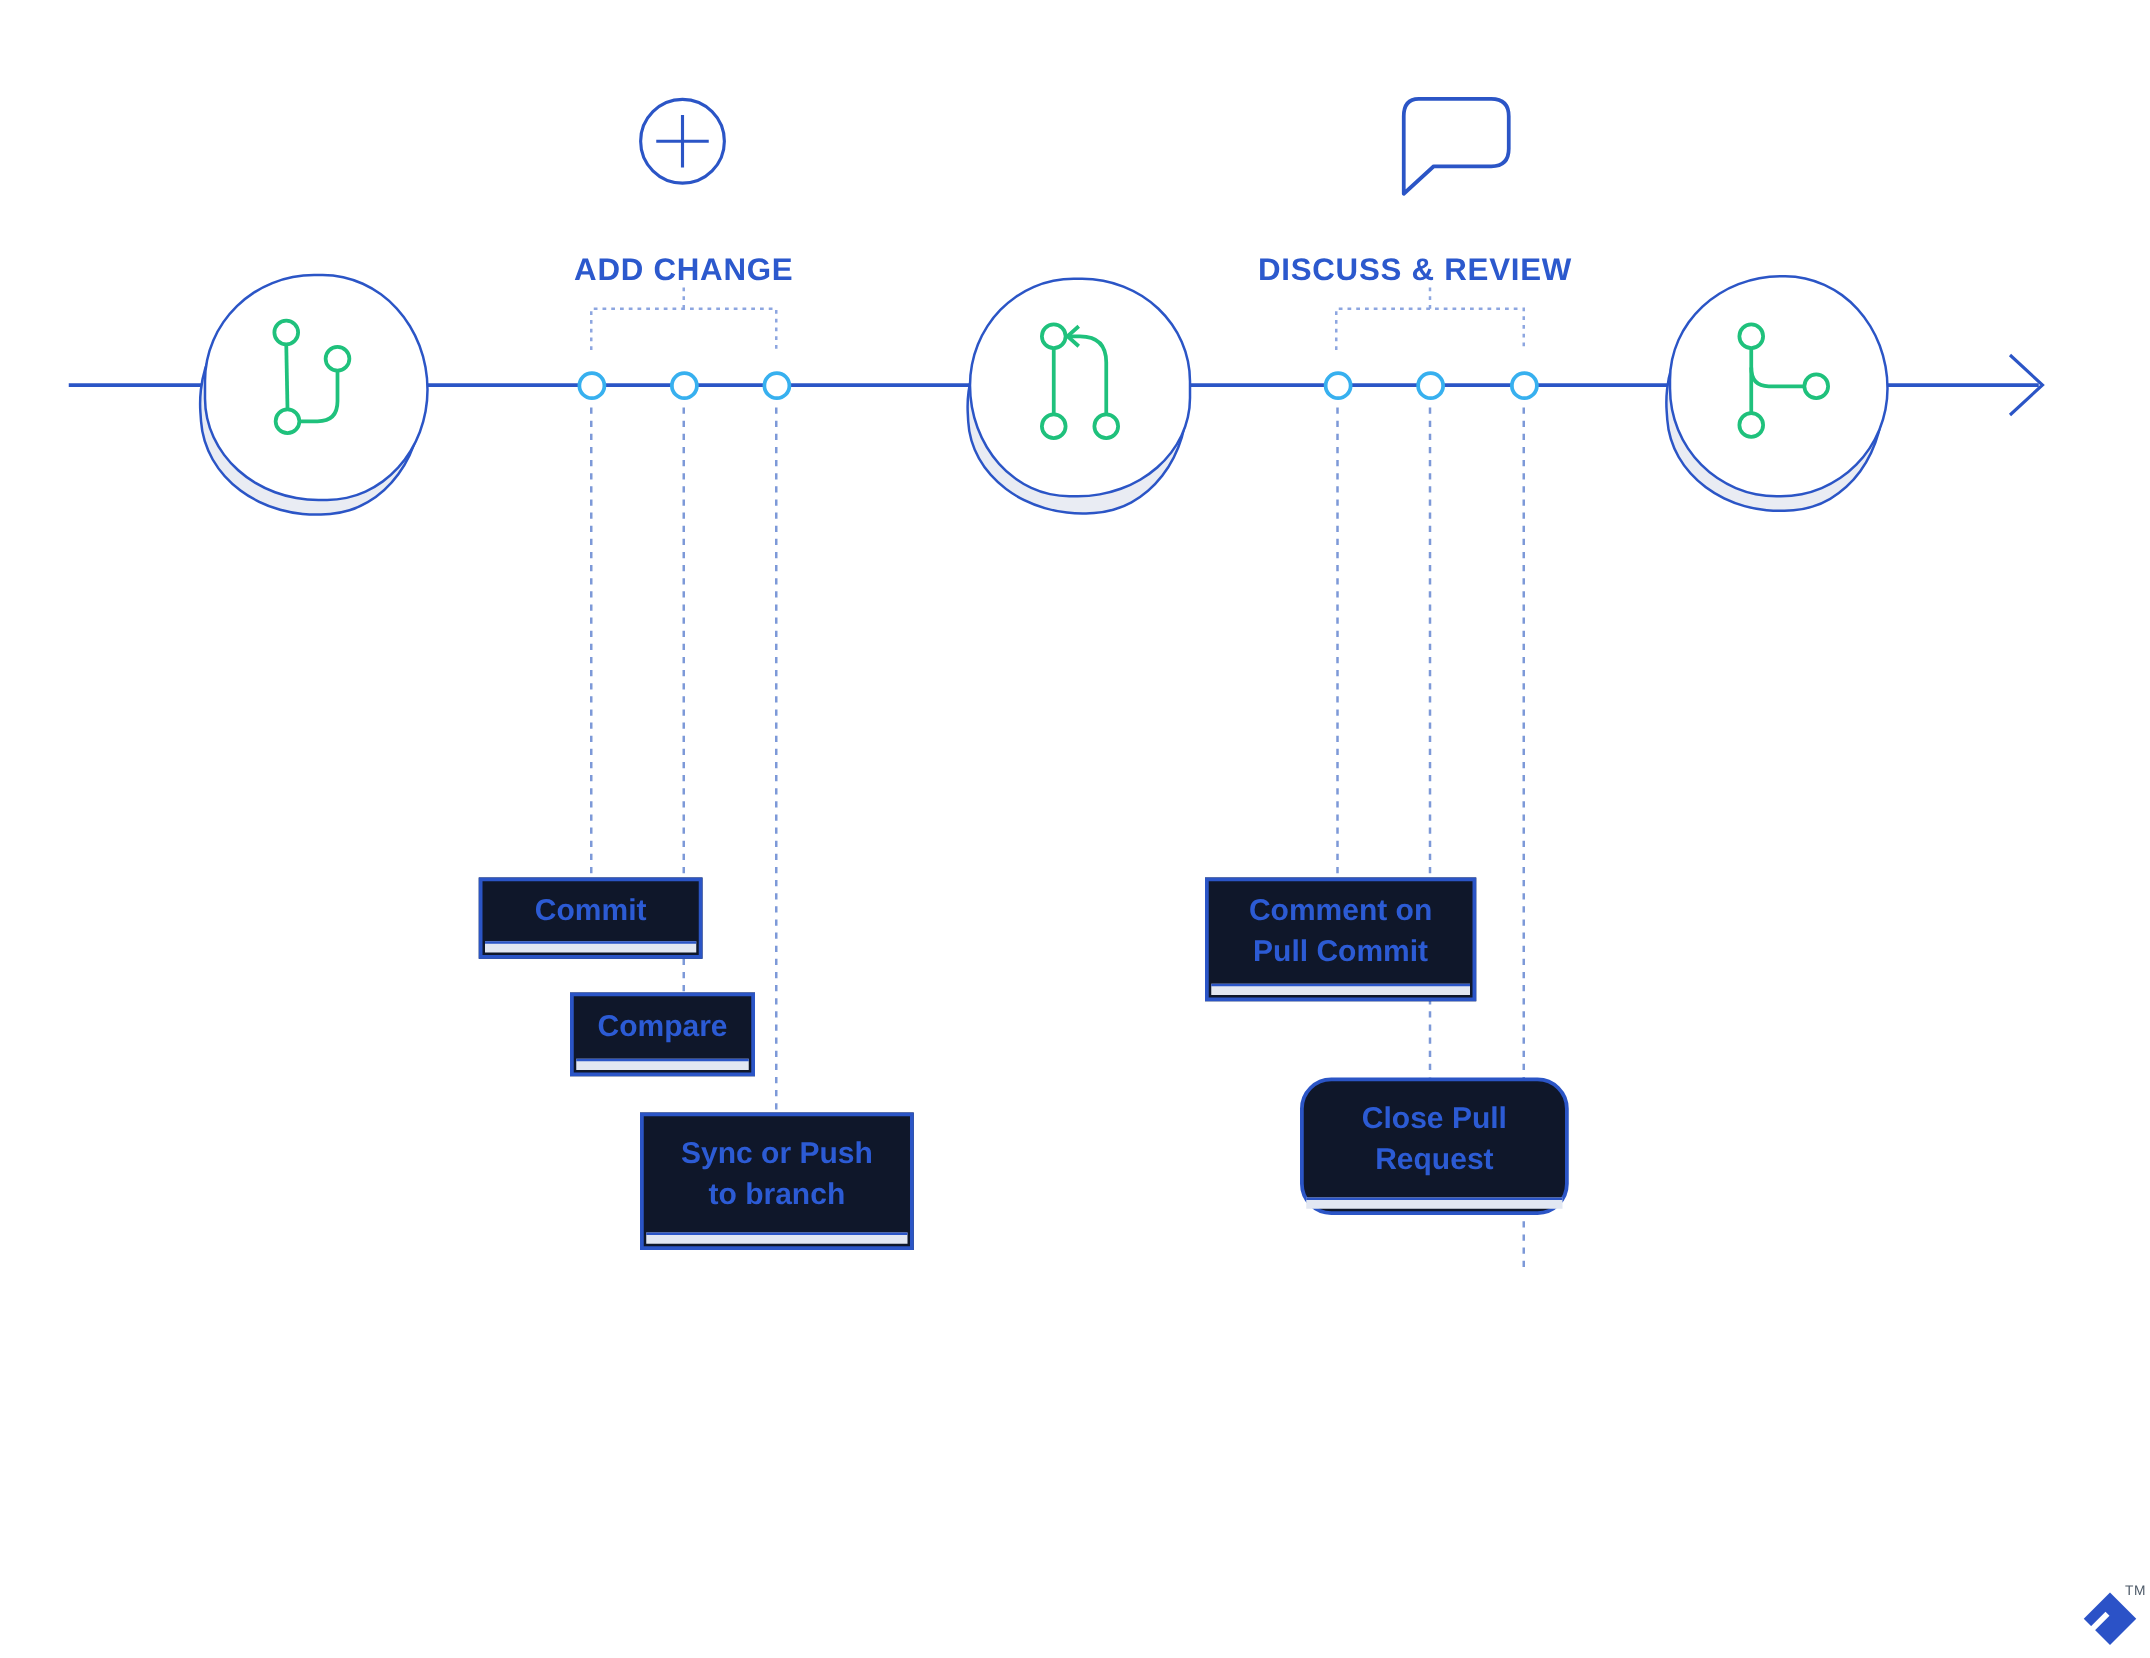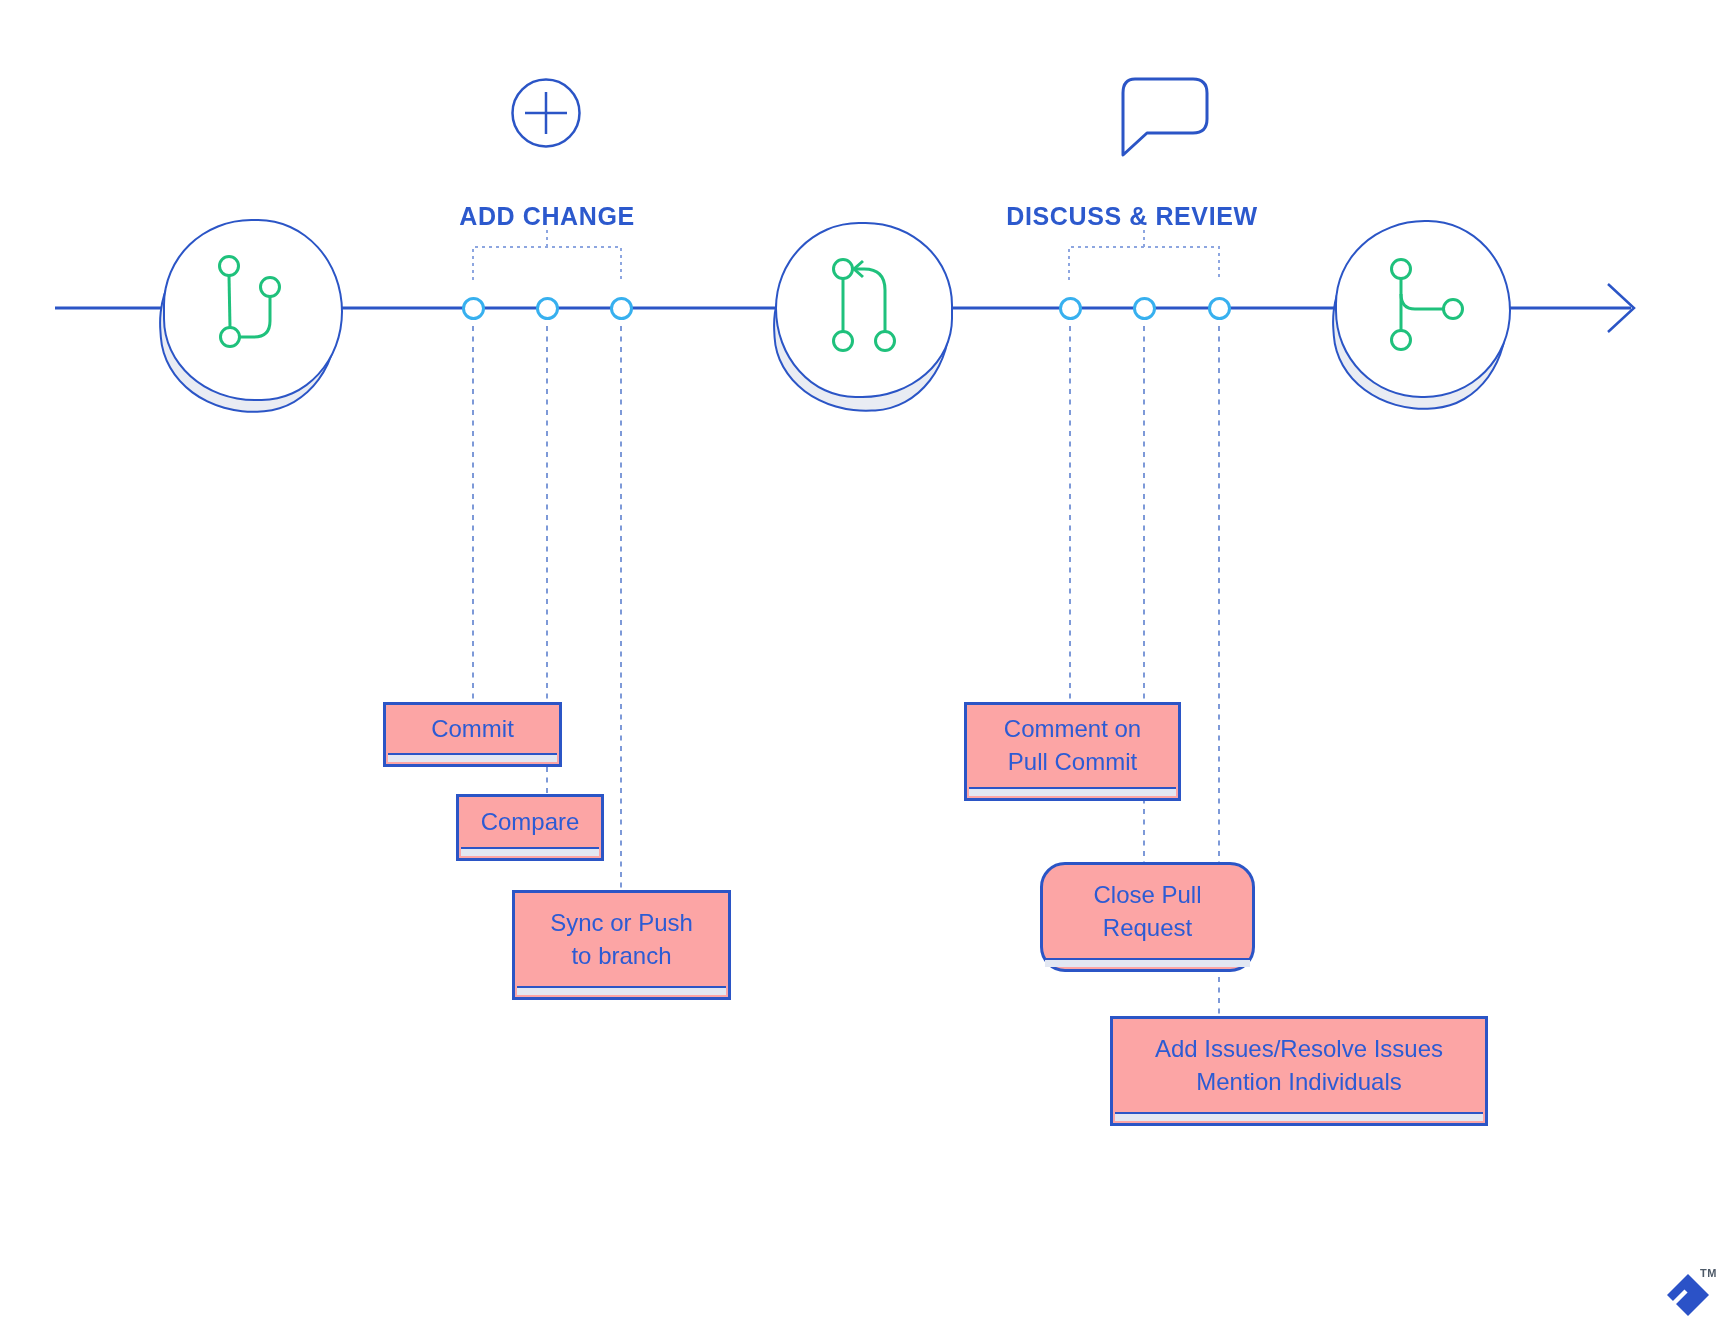--- a/index.html
+++ b/index.html
@@ -23,39 +23,39 @@
   .blob-icon  { position:absolute; left:0; top:0; }
 
   
   .node {
     position:absolute; width:23px; height:23px; box-sizing:border-box;
     border:3px solid #37b0ef; border-radius:50%; background:#ffffff;
   }
 
   
   .step-box {
-    position:absolute; box-sizing:border-box; border:3px solid #2b55c6; background:#fca5a5;
+    position:absolute; box-sizing:border-box; border:3px solid #2b55c6; background:#0f172a;
     display:flex; flex-direction:column; align-items:center; justify-content:center;
-    text-align:center; color:#2c5bd4; font-size:24px; font-weight:normal; line-height:33px;
+    text-align:center; color:#2c5bd4; font-size:24px; font-weight:bold; line-height:33px;
     padding-bottom:13px;
   }
   .step-box .strip {
     position:absolute; left:2px; right:2px; bottom:2px; height:7px;
     background:#e2e7f2; border-top:2.5px solid #2b55c6;
   }
   .step-line:empty { display:none; }
 
   .section-label {
     position:absolute; color:#2c59cd; font-size:25px; font-weight:bold;
     letter-spacing:0.6px; text-align:center; white-space:nowrap;margin-top:29px;
   }
   .hdr-icon { position:absolute; }
 
   .trademark {
-    position:absolute; left:1700px; top:1267px; font-size:11px; font-weight:bold;
+    position:absolute; left:1700px; top:1267px; font-size:11px; font-weight:normal;
     color:#4e5a68; letter-spacing:0.5px;
   }
 
   .box-commit   { left:383px;  top:702px;  width:179px; height:65px;  }
   .box-compare  { left:456px;  top:794px;  width:148px; height:67px;  }
   .box-sync     { left:512px;  top:890px;  width:219px; height:110px; }
   .box-comment  { left:964px;  top:702px;  width:217px; height:99px; }
   .box-close    { left:1040px; top:862px;  width:215px; height:110px;border-radius:25px; }
   .box-issues   { left:1110px; top:1016px; width:378px; height:110px; }
 </style>
@@ -163,25 +163,20 @@
   <div class="step-box box-comment">
     <span class="step-line">Comment on</span>
     <span class="step-line">Pull Commit</span>
     <span class="strip"></span>
   </div>
   <div class="step-box box-close">
     <span class="step-line">Close Pull</span>
     <span class="step-line">Request</span>
     <span class="strip"></span>
   </div>
-  <div class="step-box box-issues">
-    <span class="step-line">Add Issues/Resolve Issues</span>
-    <span class="step-line">Mention Individuals</span>
-    <span class="strip"></span>
-  </div>
 
   <svg class="overlay" style="left:1653px; top:1262px;" width="67" height="64" viewBox="0 0 67 64">
     <polygon points="35,12 56,33 35,54 14,33" fill="#2b52c7"></polygon>
     <line x1="12" y1="28" x2="30" y2="10" stroke="#ffffff" stroke-width="4.5"></line>
     <line x1="19" y1="43" x2="33" y2="29" stroke="#ffffff" stroke-width="4.5"></line>
   </svg>
   <div class="trademark">TM</div>
 
 </div>
 

